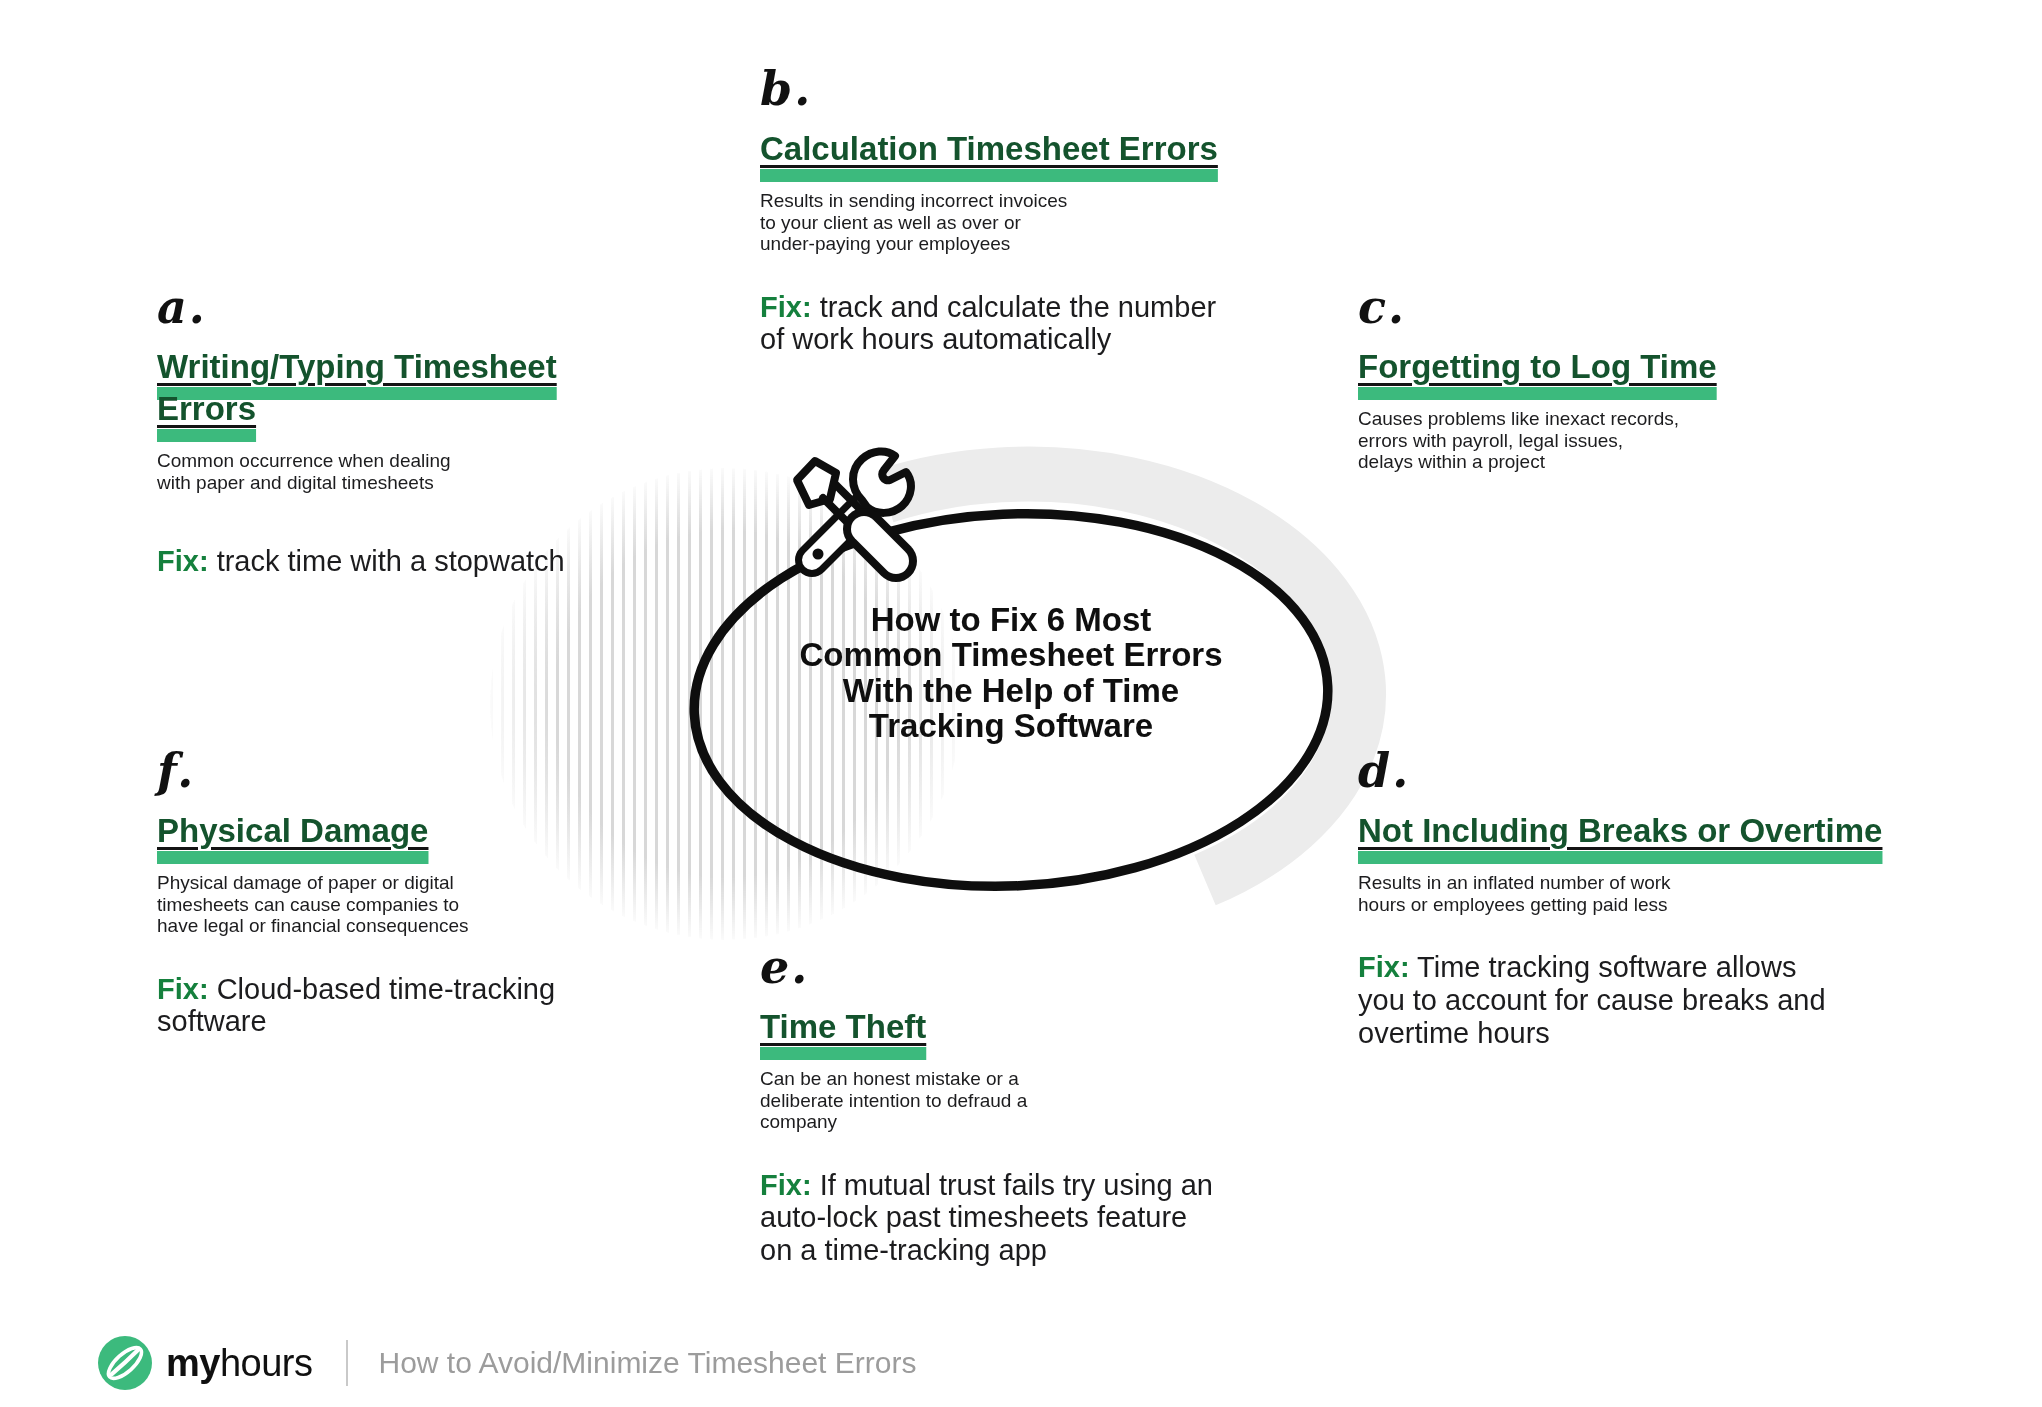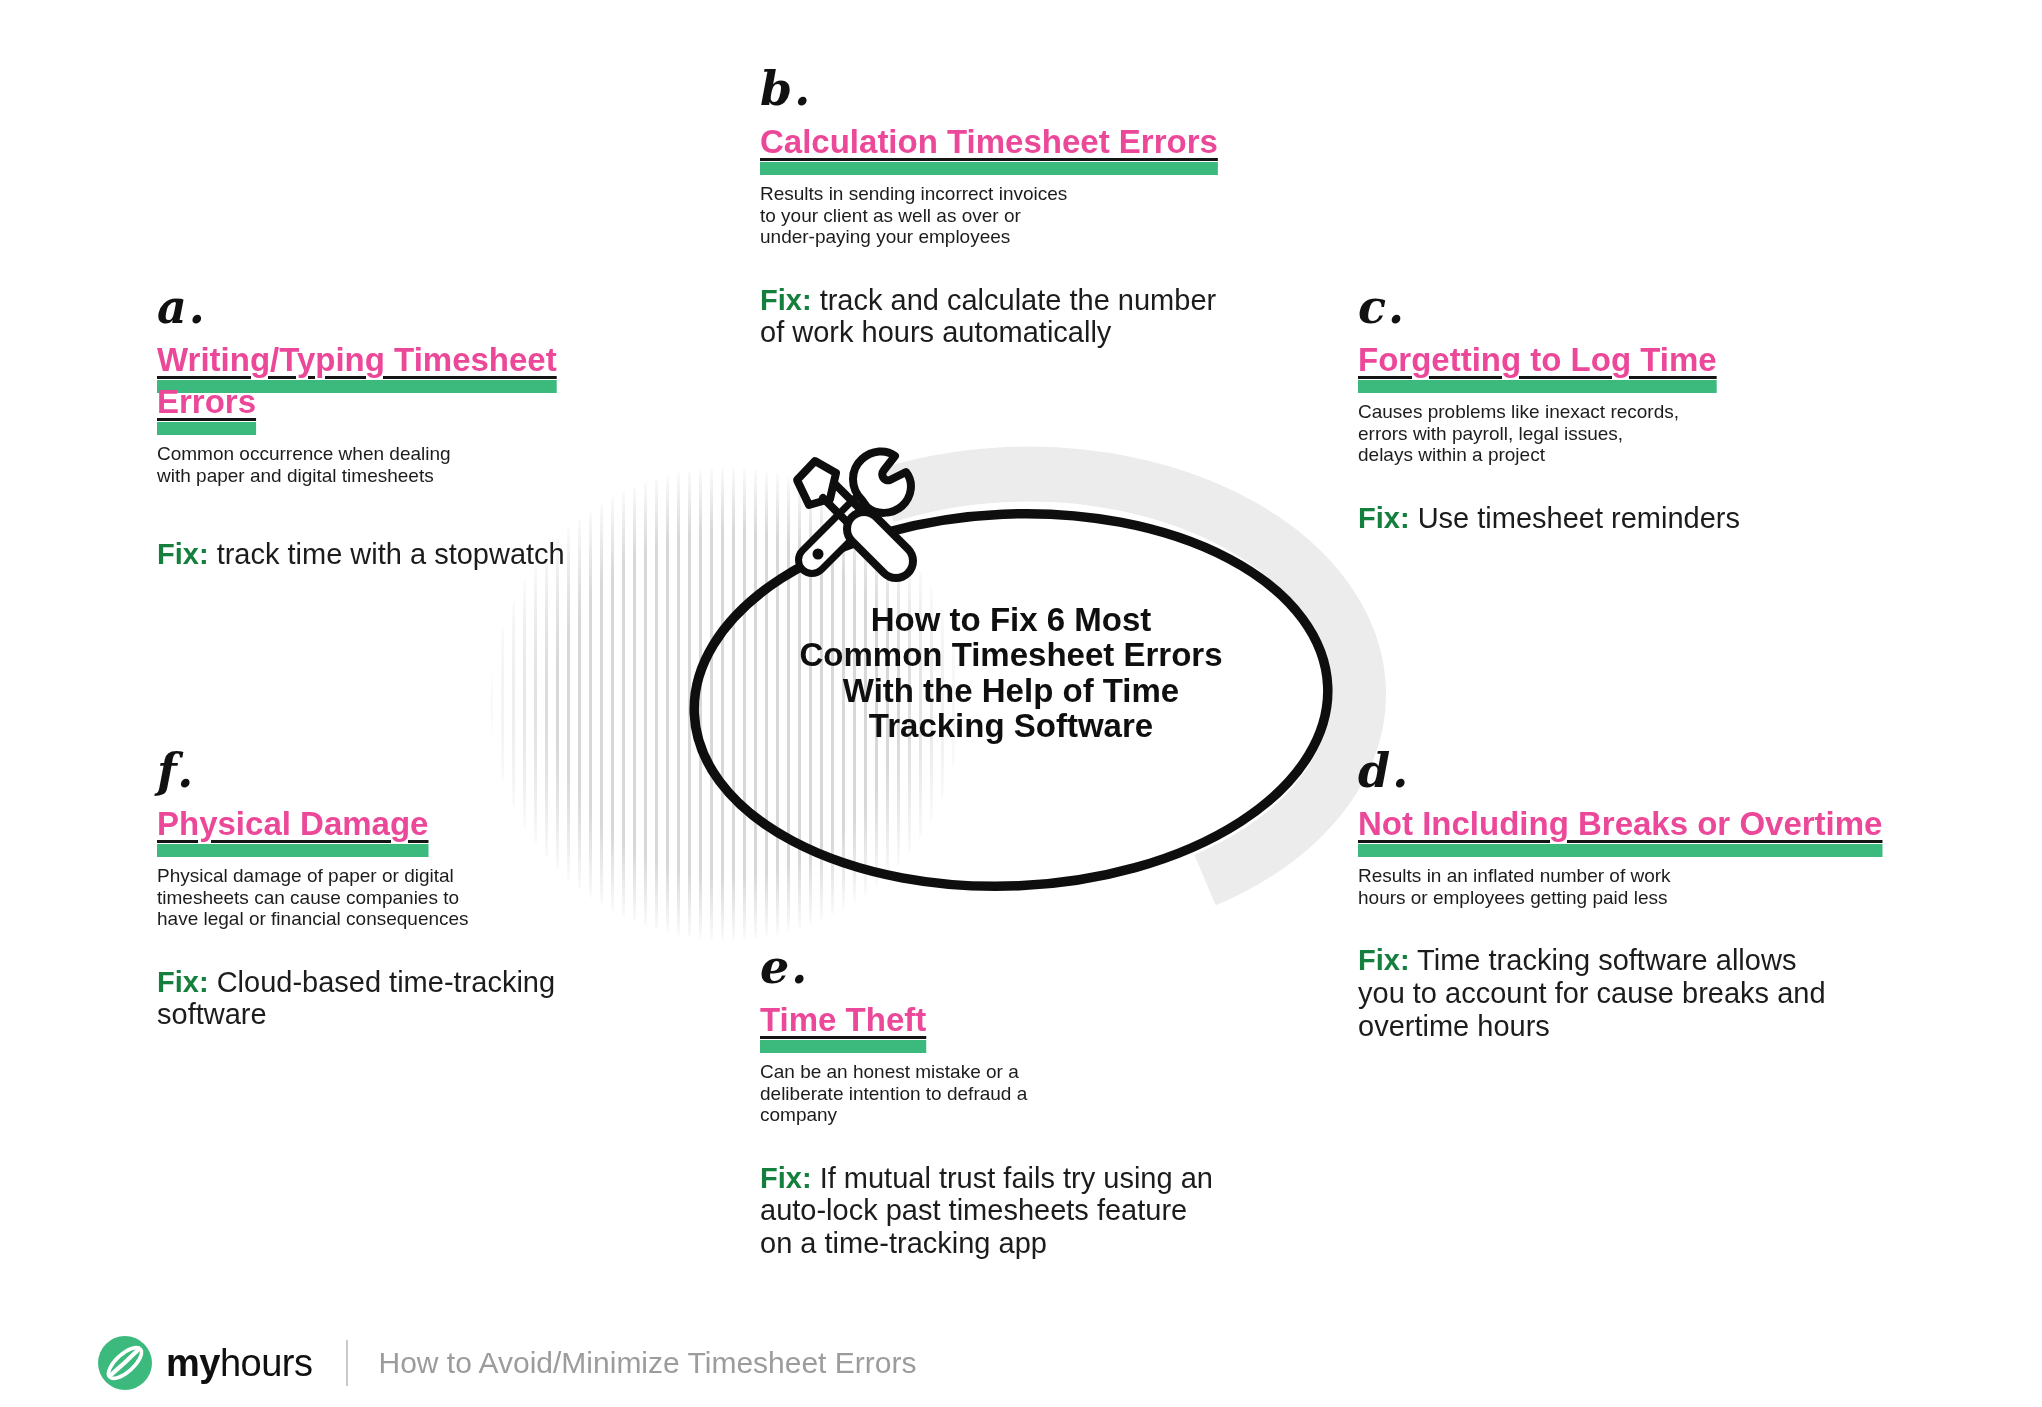--- a/index.html
+++ b/index.html
@@ -53,25 +53,25 @@
   .letter {
     font-family: "DejaVu Serif", serif;
     font-style: italic;
     font-weight: 700;
     font-size: 46px;
     line-height: 1;
     color: #111111;
     letter-spacing: 2px;
   }
   .heading {
-    margin: 9px 0 0 0;
+    margin: 16px 0 0 0;
     font-size: 33px;
     font-weight: 700;
     line-height: 1.28;
-    color: #ec4899;
+    color: #14532d;
     white-space: pre-line;
   }
   .hl-green {
     text-decoration-line: underline;
     text-decoration-color: #3cba7d;
     text-decoration-thickness: 13px;
     text-underline-offset: 9px;
   }
   .hl-black {
     text-decoration-line: underline;
@@ -176,21 +176,20 @@
   <p class="fix"><strong>Fix:</strong> <span class="fix-text">track and calculate the number
 of work hours automatically</span></p>
 </div>
 
 <div class="section" id="sec-c">
   <div class="letter">c.</div>
   <h2 class="heading"><span class="hl-green"><span class="hl-black">Forgetting to Log Time</span></span></h2>
   <p class="desc">Causes problems like inexact records,
 errors with payroll, legal issues,
 delays within a project</p>
-  <p class="fix"><strong>Fix:</strong> <span class="fix-text">Use timesheet reminders</span></p>
 </div>
 
 <div class="section" id="sec-d">
   <div class="letter">d.</div>
   <h2 class="heading"><span class="hl-green"><span class="hl-black">Not Including Breaks or Overtime</span></span></h2>
   <p class="desc">Results in an inflated number of work
 hours or employees getting paid less</p>
   <p class="fix"><strong>Fix:</strong> <span class="fix-text">Time tracking software allows
 you to account for cause breaks and
 overtime hours</span></p>

